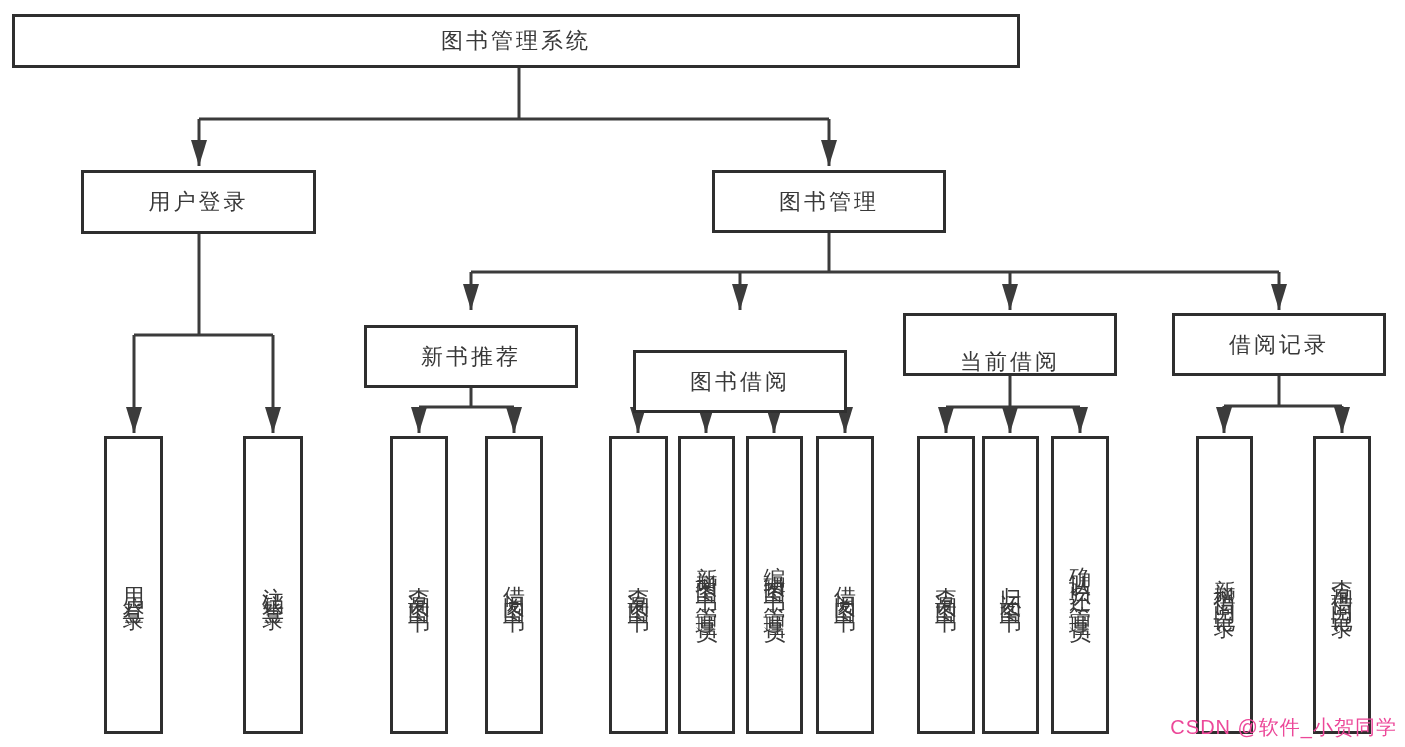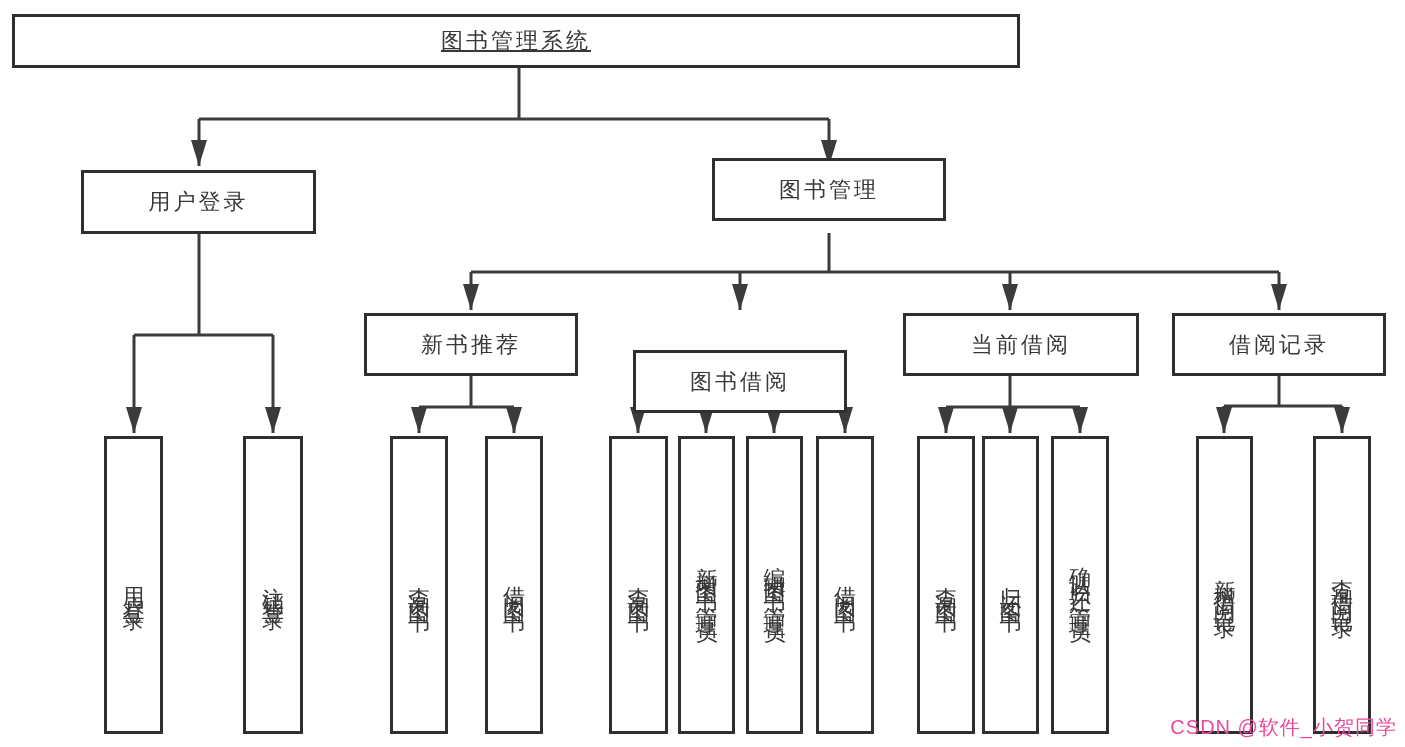--- a/index.html
+++ b/index.html
@@ -35,26 +35,26 @@
     line-height: 1;
   }
   .vtext {
     writing-mode: vertical-rl;
     text-orientation: mixed;
     font-size: 22px;
     letter-spacing: 8px;
     line-height: 1;
   }
   
-  .b-root        { left: 12px;   top: 14px;  width: 1008px; height: 54px; text-decoration: underline; }
+  .b-root        { left: 12px;   top: 14px;  width: 1008px; height: 54px; }
   .b-userlogin   { left: 81px;   top: 170px; width: 235px;  height: 64px; }
-  .b-bookmgmt    { left: 712px;  top: 158px; width: 234px;  height: 63px; }
-  .b-newbook     { left: 364px;  top: 313px; width: 214px;  height: 63px; }
+  .b-bookmgmt    { left: 712px;  top: 170px; width: 234px;  height: 63px; }
+  .b-newbook     { left: 364px;  top: 325px; width: 214px;  height: 63px; }
   .b-bookborrow  { left: 633px;  top: 313px; width: 214px;  height: 63px; margin-top: 37px; }
-  .b-curborrow   { left: 903px;  top: 313px; width: 236px;  height: 63px; }
+  .b-curborrow   { left: 903px;  top: 313px; width: 214px;  height: 63px; align-items: flex-end; }
   .b-records     { left: 1172px; top: 313px; width: 214px;  height: 63px; }
   .leaf          { top: 436px; height: 298px; }
   .l-login       { left: 104px;  width: 59px; }
   .l-logout      { left: 243px;  width: 60px; }
   .l-nbquery     { left: 390px;  width: 58px; }
   .l-nbborrow    { left: 485px;  width: 58px; }
   .l-bbquery     { left: 609px;  width: 59px; }
   .l-bbadd       { left: 678px;  width: 57px; }
   .l-bbedit      { left: 746px;  width: 57px; }
   .l-bbborrow    { left: 816px;  width: 58px; }

